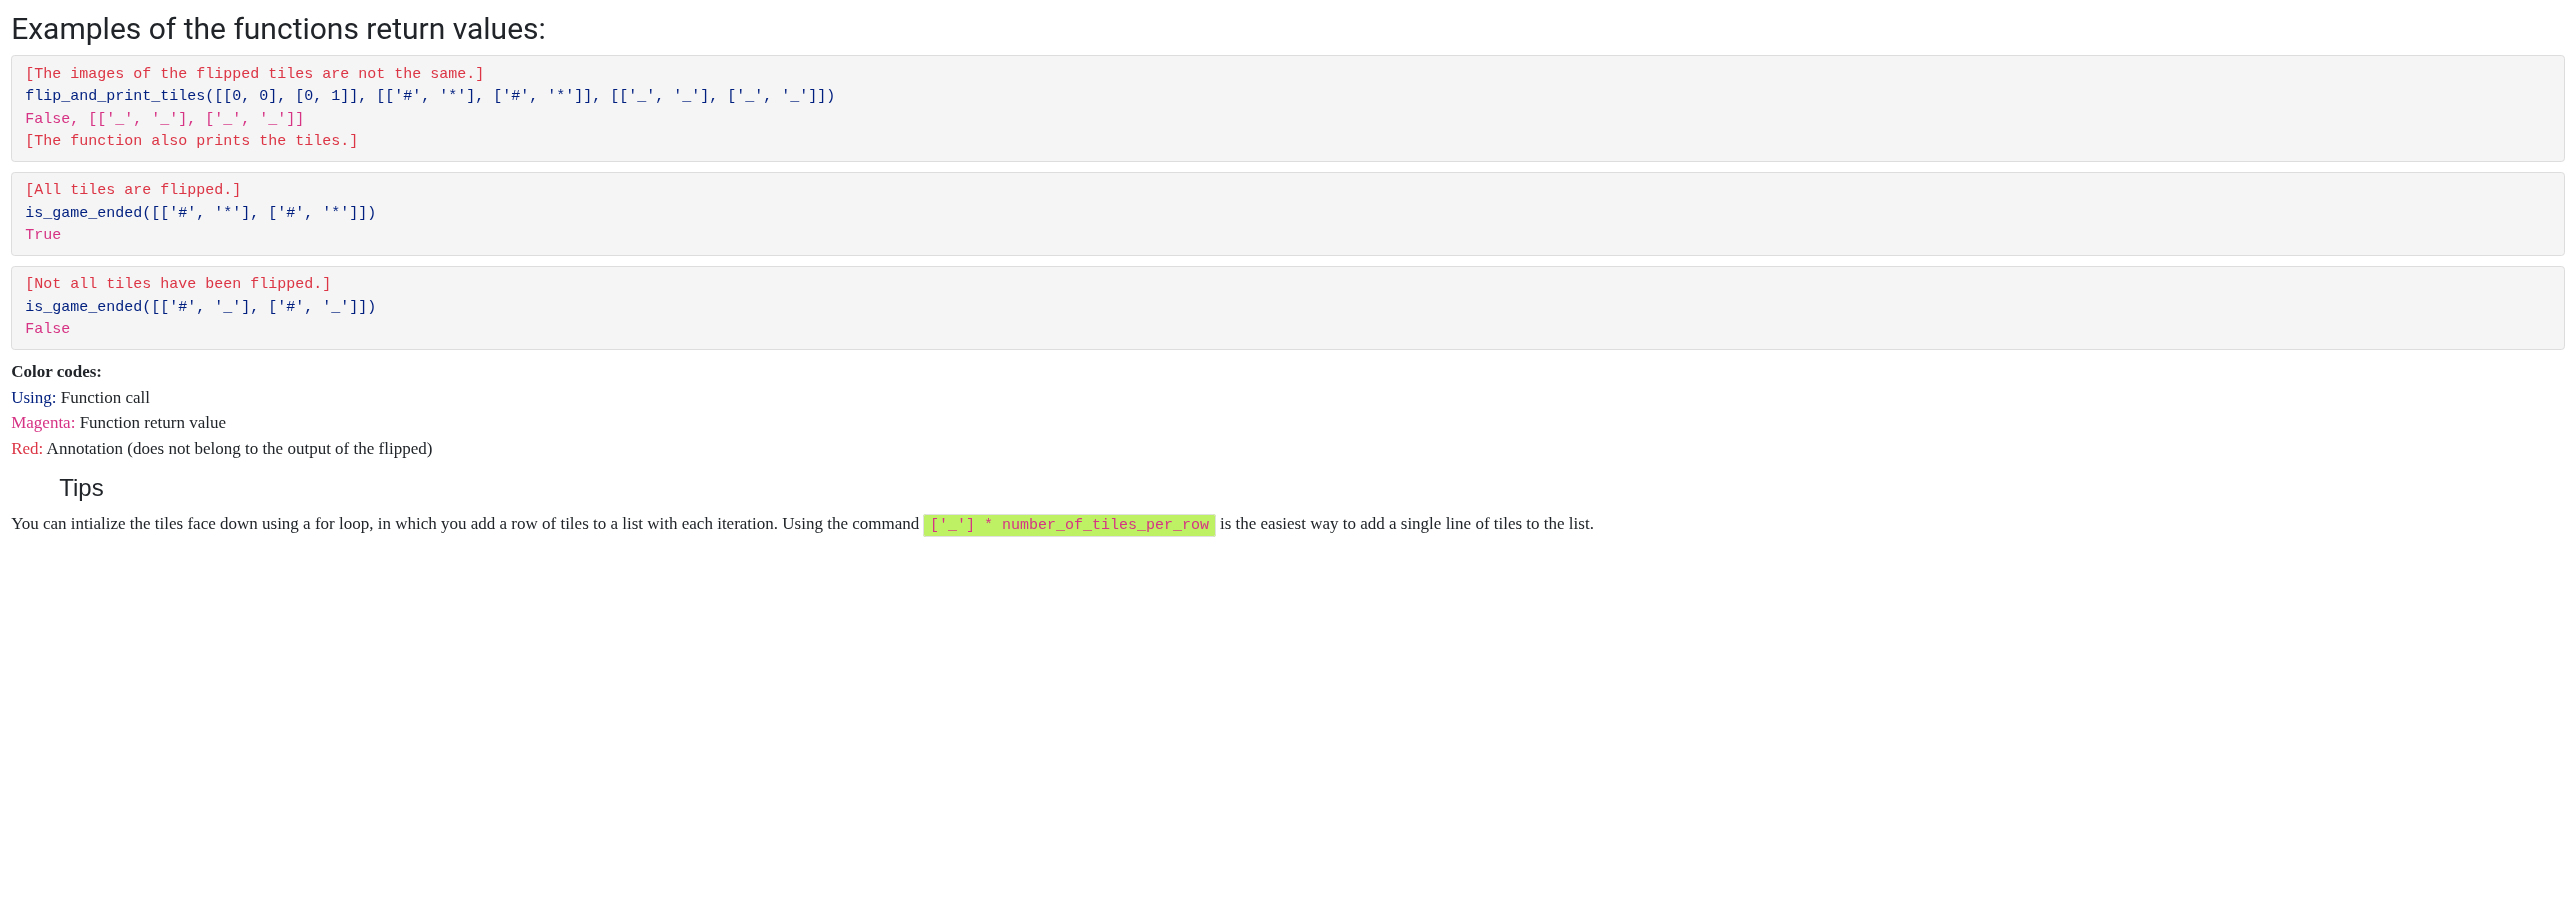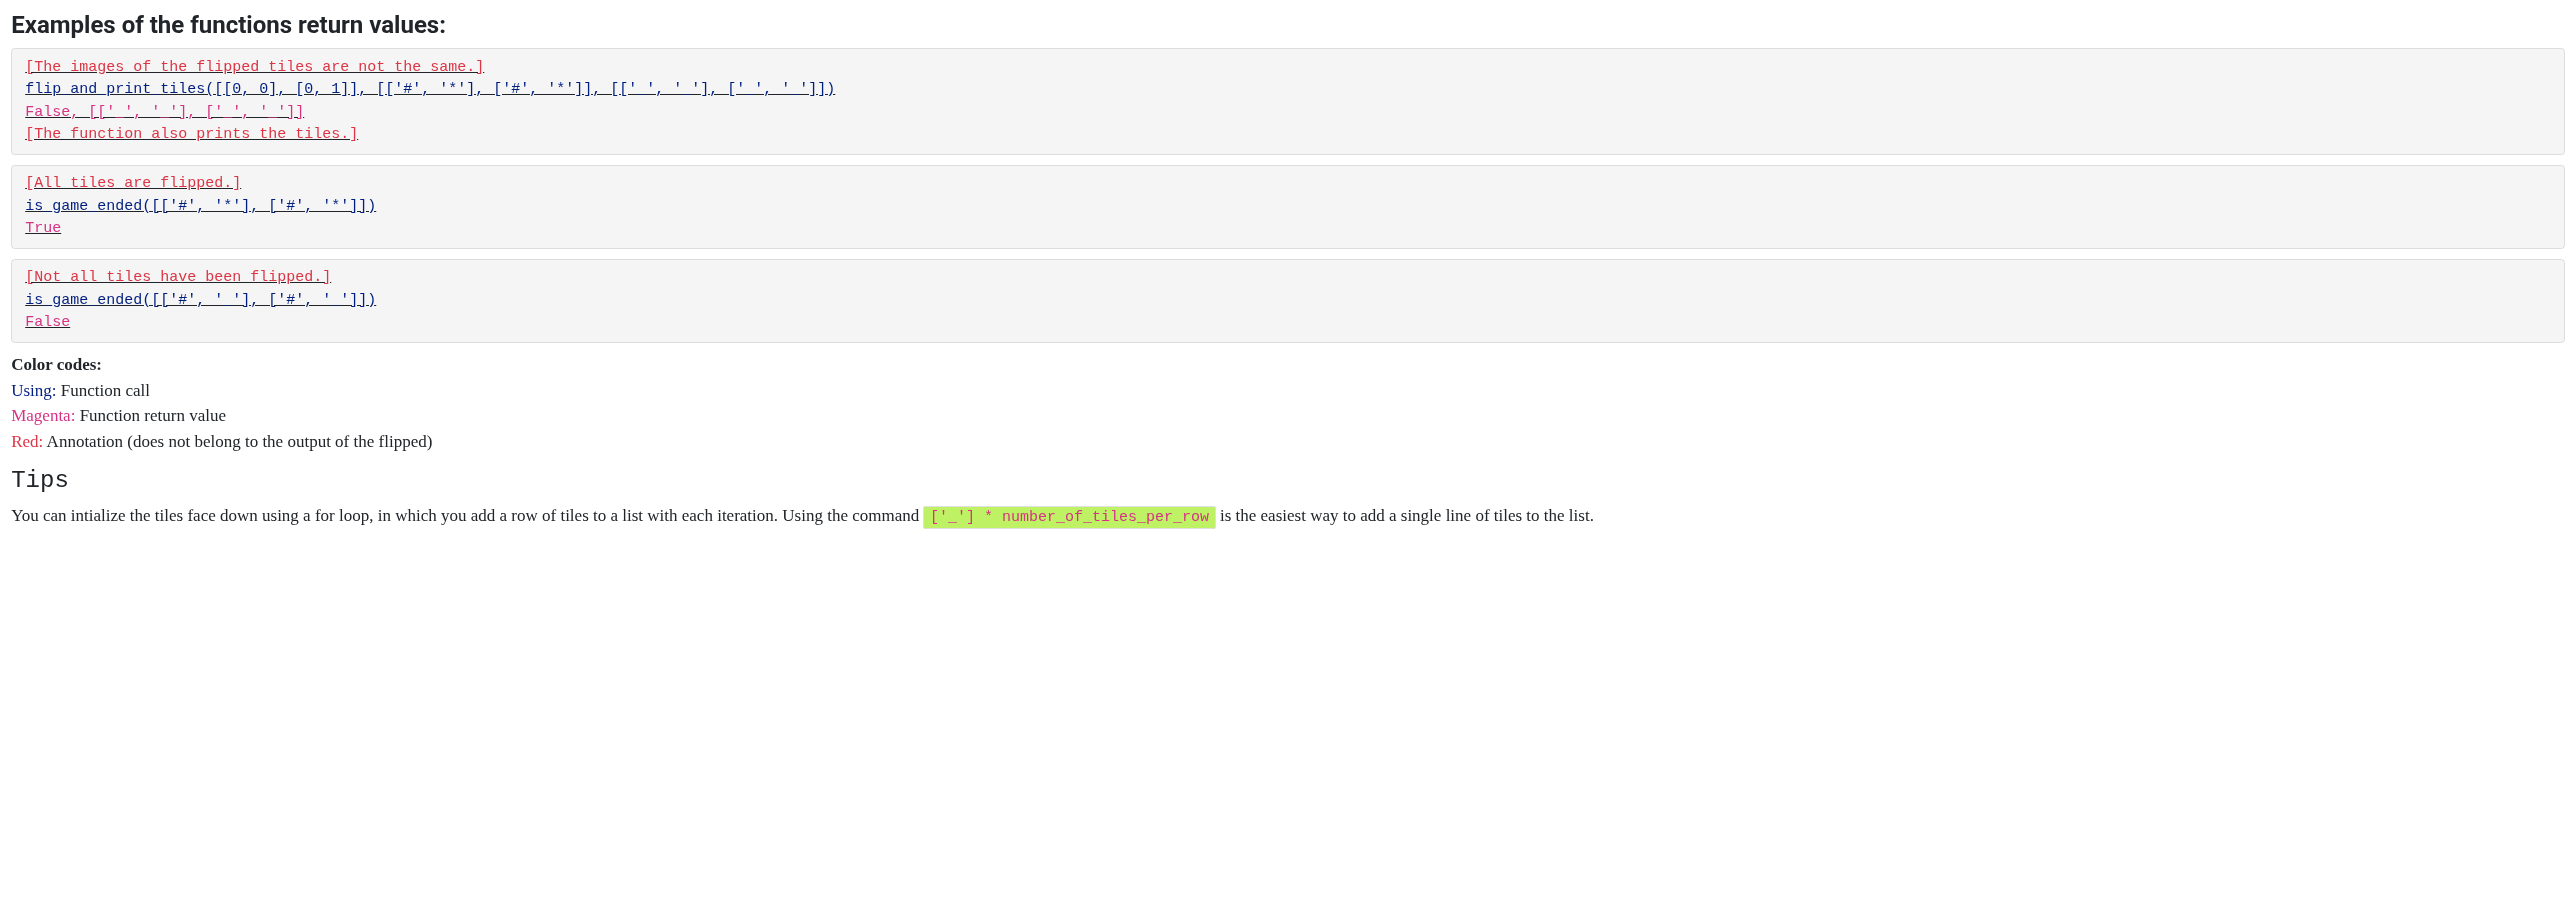--- a/index.html
+++ b/index.html
@@ -10,37 +10,36 @@
     body {
       font-family: Georgia, 'Times New Roman', serif;
       background: #fff;
       padding: 7.5px 11.2px;
       width: 2576px;
       font-size: 17px;
       color: #212529;
     }
     h2 {
       font-family: -apple-system, BlinkMacSystemFont, 'Segoe UI', Roboto, sans-serif;
-      font-weight: 700;
-      font-size: 24px;
+      font-weight: 400;
+      font-size: 30px;
       color: #212529;
       margin-bottom: 9.3px;
       margin-top: 3.7px;
     }
     .code-block {
       background: #f5f5f5;
       border: 0.9px solid #ddd;
       border-radius: 3.7px;
       padding: 7.5px 13px;
       margin-bottom: 9.3px;
       font-family: 'Consolas', 'Monaco', 'Courier New', monospace;
       font-size: 15px;
       line-height: 1.5;
       white-space: pre-wrap;
-      text-decoration: underline;
     }
     .c-red {
       color: #dc3545;
     }
     .c-navy {
       color: #001f7f;
     }
     .c-magenta {
       color: #d63384;
     }
@@ -51,26 +50,27 @@
     .color-codes .label-navy {
       color: #001f7f;
     }
     .color-codes .label-magenta {
       color: #d63384;
     }
     .color-codes .label-red {
       color: #dc3545;
     }
     .tips-heading {
-      font-family: Liberation Mono, monospace;
+      font-family: Liberation Sans, sans-serif;
       font-weight: 400;
       font-size: 24px;
       color: #212529;
       margin-top: 13px;
       margin-bottom: 7.5px;
+      margin-left: 48px;
     }
     .tips-body {
       line-height: 1.6;
     }
     .inline-code {
       font-family: 'Consolas', 'Monaco', 'Courier New', monospace;
       background: #bef264;
       border: 0.9px solid #e0e0e0;
       border-radius: 2.8px;
       padding: 1.9px 5.6px;

